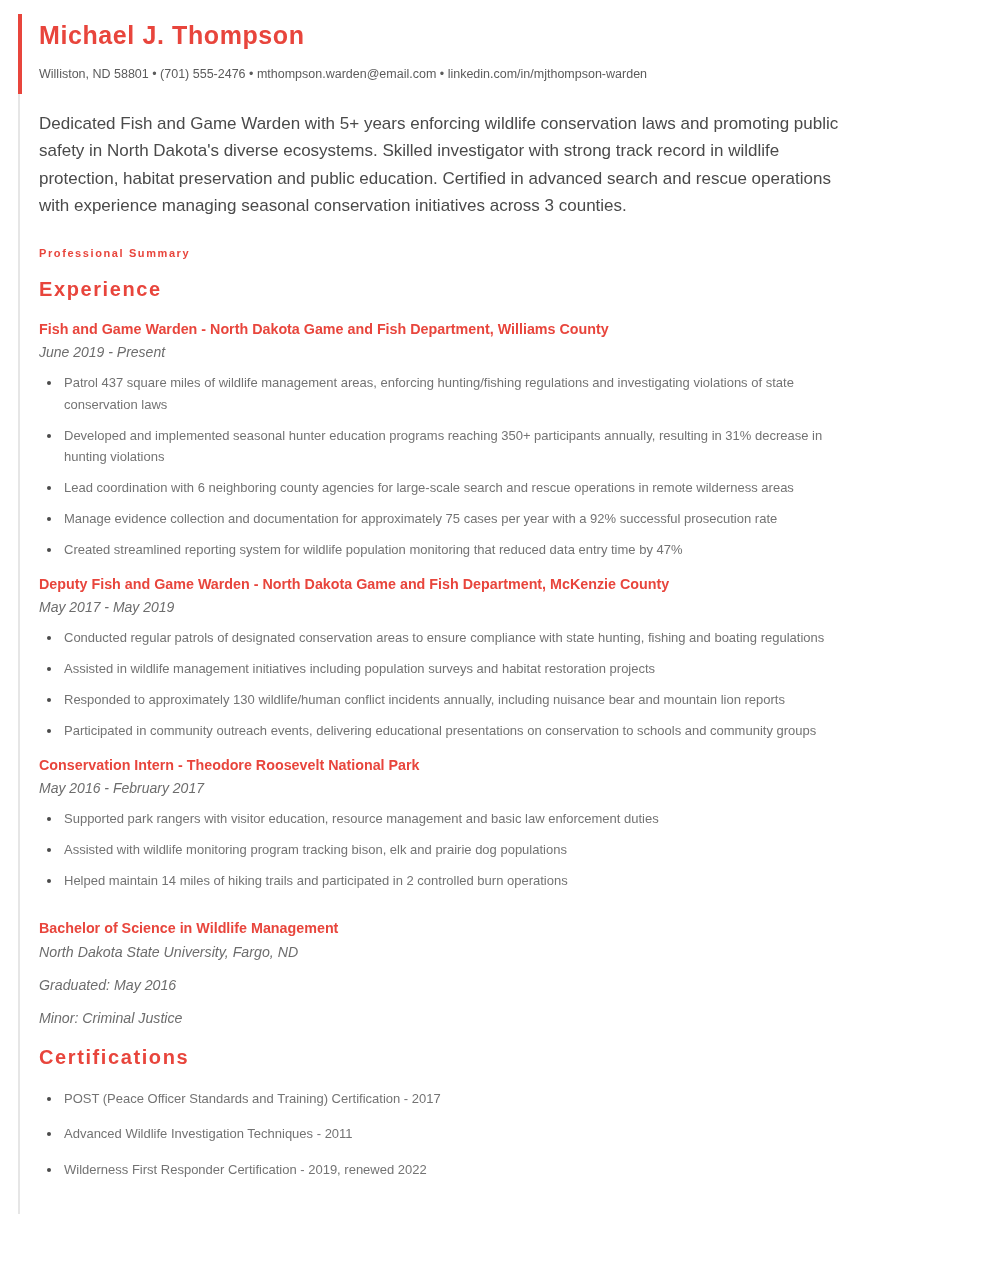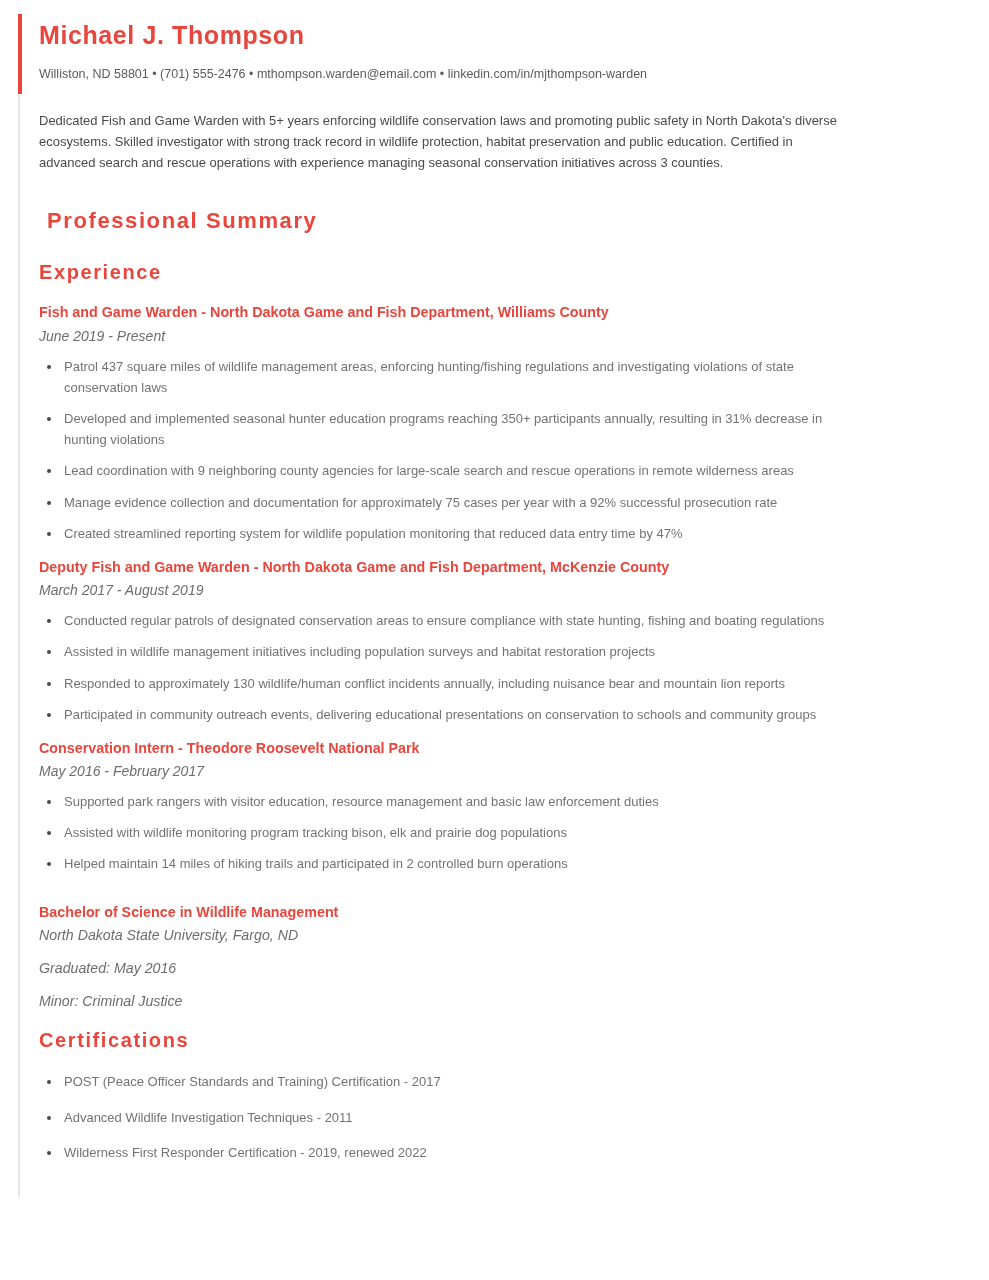--- a/index.html
+++ b/index.html
@@ -50,37 +50,37 @@
     line-height: 1.3;
     margin: 0;
   }
 
   
   .summary-block {
     padding-top: 16px;
     padding-bottom: 12px;
   }
   .summary-text {
-    font-size: 13px;
+    font-size: 17px;
     line-height: 1.62;
     color: #4a4a4a;
     margin: 0;
   }
 
   
   .section-block {
     padding-top: 14px;
     padding-bottom: 6px;
   }
   h2.section-title {
-    font-size: 22px;
+    font-size: 11px;
     font-weight: bold;
     color: #e8453c;
     letter-spacing: 1.6px;
-    margin: 8px;
+    margin: 0;
     line-height: 1.3;
   }
 
   .experience-block { padding-top: 10px; padding-bottom: 4px; }
   .education-block  { padding-top: 10px; padding-bottom: 6px; }
   .certs-block      { padding-top: 10px; padding-bottom: 20px; }
 
   h2.sub-section-title {
     font-size: 20px;
     font-weight: bold;
@@ -178,29 +178,29 @@
 
   <div class="block experience-block">
     <h2 class="sub-section-title">Experience</h2>
 
     <div class="job">
       <p class="job-title">Fish and Game Warden - North Dakota Game and Fish Department, Williams County</p>
       <p class="job-dates">June 2019 - Present</p>
       <ul class="bullets">
         <li>Patrol 437 square miles of wildlife management areas, enforcing hunting/fishing regulations and investigating violations of state conservation laws</li>
         <li>Developed and implemented seasonal hunter education programs reaching 350+ participants annually, resulting in 31% decrease in hunting violations</li>
-        <li>Lead coordination with 9 neighboring county agencies for large-scale search and rescue operations in remote wilderness areas</li>
+        <li>Lead coordination with 6 neighboring county agencies for large-scale search and rescue operations in remote wilderness areas</li>
         <li>Manage evidence collection and documentation for approximately 75 cases per year with a 92% successful prosecution rate</li>
         <li>Created streamlined reporting system for wildlife population monitoring that reduced data entry time by 47%</li>
       </ul>
     </div>
 
     <div class="job">
       <p class="job-title">Deputy Fish and Game Warden - North Dakota Game and Fish Department, McKenzie County</p>
-      <p class="job-dates">March 2017 - August 2019</p>
+      <p class="job-dates">May 2017 - May 2019</p>
       <ul class="bullets">
         <li>Conducted regular patrols of designated conservation areas to ensure compliance with state hunting, fishing and boating regulations</li>
         <li>Assisted in wildlife management initiatives including population surveys and habitat restoration projects</li>
         <li>Responded to approximately 130 wildlife/human conflict incidents annually, including nuisance bear and mountain lion reports</li>
         <li>Participated in community outreach events, delivering educational presentations on conservation to schools and community groups</li>
       </ul>
     </div>
 
     <div class="job">
       <p class="job-title">Conservation Intern - Theodore Roosevelt National Park</p>

